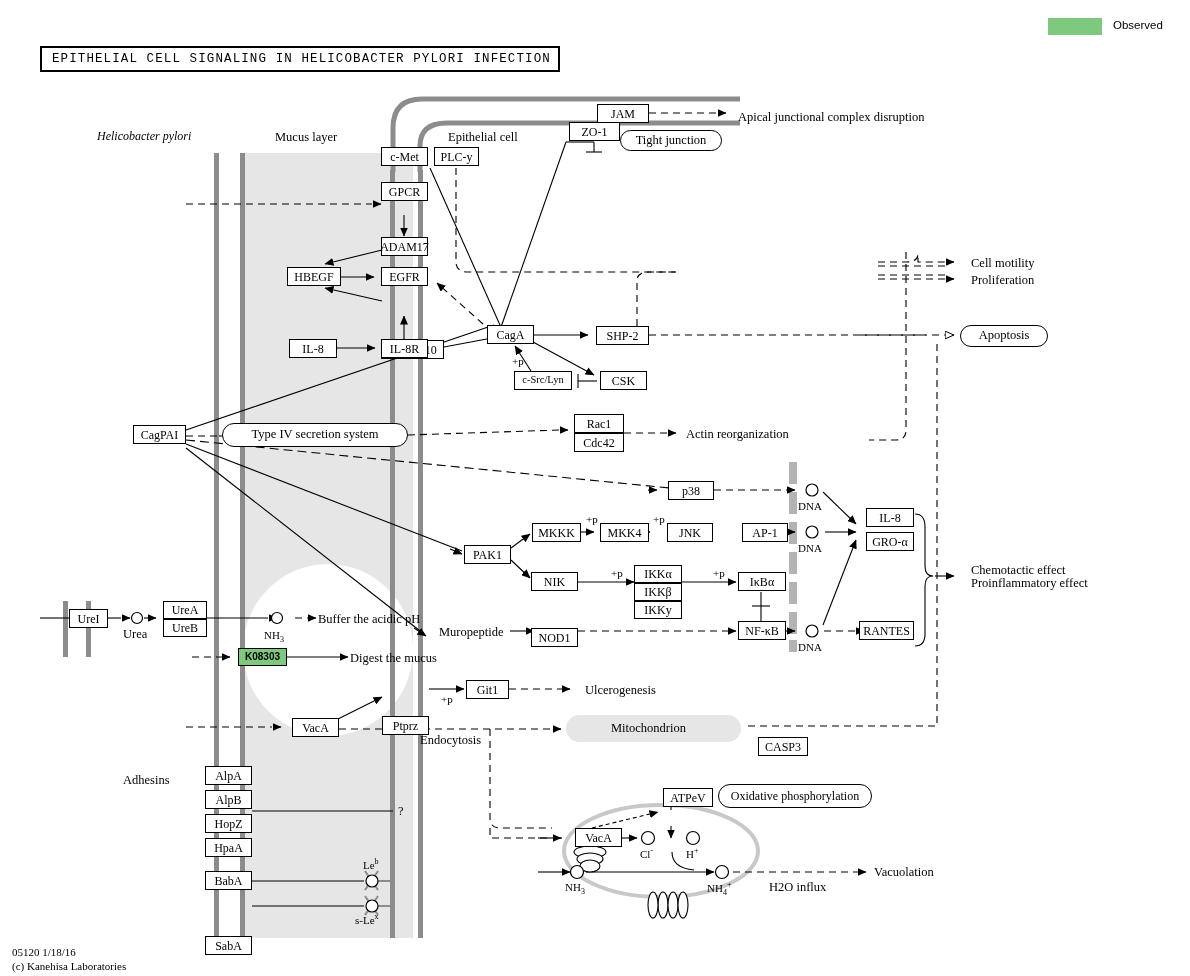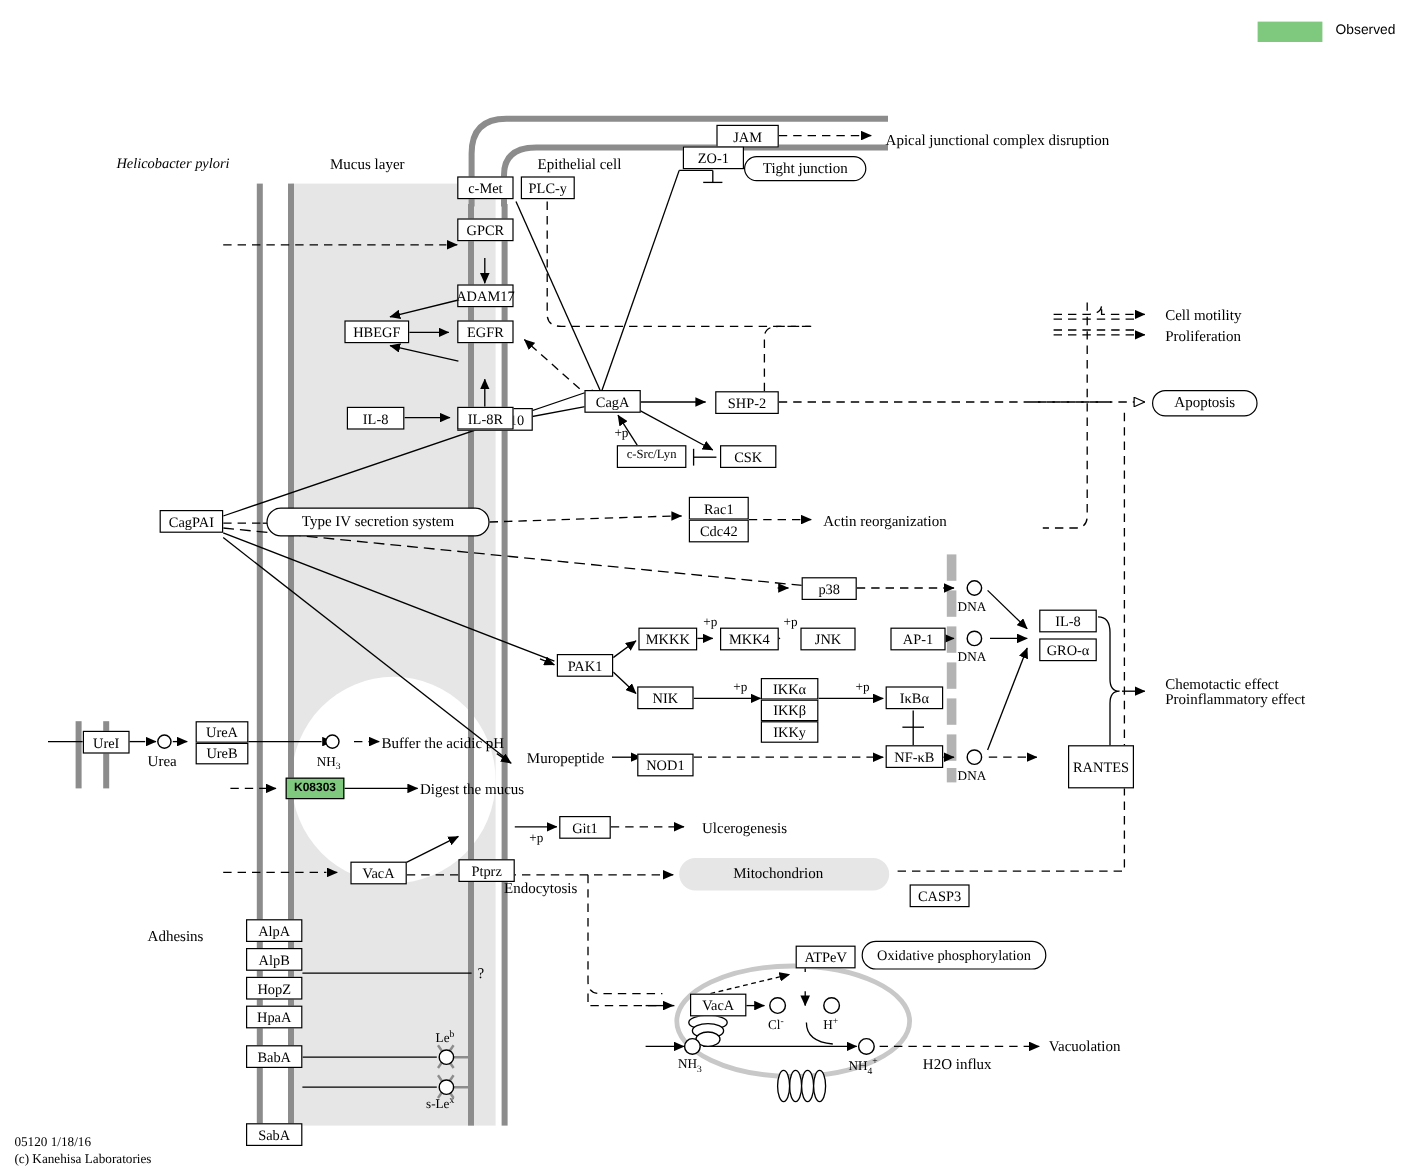--- a/index.html
+++ b/index.html
@@ -29,20 +29,21 @@
   .dnabar{position:absolute;z-index:3;}
   .dnabar i{position:absolute;left:0;width:8px;background:#b3b3b3;display:block;}
   svg.ov{position:absolute;left:0;top:0;width:1190px;height:976px;z-index:5;pointer-events:none;}
   svg.ovb{z-index:4;}
 </style>
 </head>
 <body>
 
 <div id="canvas">
 
+  <div id="title">EPITHELIAL CELL SIGNALING IN HELICOBACTER PYLORI INFECTION</div>
 
   <div id="legend-swatch"></div>
   <div id="legend-text">Observed</div>
 
   <div id="footer">
     <div>05120 1/18/16</div>
     <div>(c) Kanehisa Laboratories</div>
   </div>
 
   <div class="mucus" style="left:243px;top:153px;width:170px;height:785px;"></div>
@@ -311,21 +312,21 @@
   <div class="node" style="left:464px;top:545px;width:47px;height:19px;">PAK1</div>
   <div class="node" style="left:531px;top:572px;width:47px;height:19px;">NIK</div>
   <div class="node" style="left:634px;top:565px;width:48px;height:18px;">IKKα</div>
   <div class="node" style="left:634px;top:583px;width:48px;height:18px;">IKKβ</div>
   <div class="node" style="left:634px;top:601px;width:48px;height:18px;">IKKy</div>
   <div class="node" style="left:738px;top:572px;width:48px;height:19px;">IκBα</div>
   <div class="node" style="left:738px;top:621px;width:48px;height:19px;">NF-κB</div>
   <div class="node" style="left:531px;top:628px;width:47px;height:19px;text-align:right;">NOD1</div>
   <div class="node" style="left:866px;top:508px;width:48px;height:19px;">IL-8</div>
   <div class="node" style="left:866px;top:532px;width:48px;height:19px;">GRO-α</div>
-  <div class="node" style="left:890px;top:621px;width:55px;height:36px;text-align:right;">RANTES</div>
+  <div class="node" style="left:859px;top:621px;width:55px;height:19px;text-align:right;">RANTES</div>
   <div class="node" style="left:69px;top:609px;width:39px;height:19px;">UreI</div>
   <div class="node" style="left:163px;top:601px;width:44px;height:18px;">UreA</div>
   <div class="node" style="left:163px;top:619px;width:44px;height:18px;">UreB</div>
   <div class="node green" style="left:238px;top:648px;width:49px;height:18px;">K08303</div>
   <div class="node" style="left:382px;top:680px;width:47px;height:19px;margin-top:36px;">Ptprz</div>
   <div class="node" style="left:466px;top:680px;width:43px;height:19px;">Git1</div>
   <div class="node" style="left:292px;top:718px;width:47px;height:19px;">VacA</div>
   <div class="node" style="left:758px;top:737px;width:50px;height:19px;">CASP3</div>
   <div class="node" style="left:205px;top:766px;width:47px;height:19px;">AlpA</div>
   <div class="node" style="left:205px;top:790px;width:47px;height:19px;">AlpB</div>

